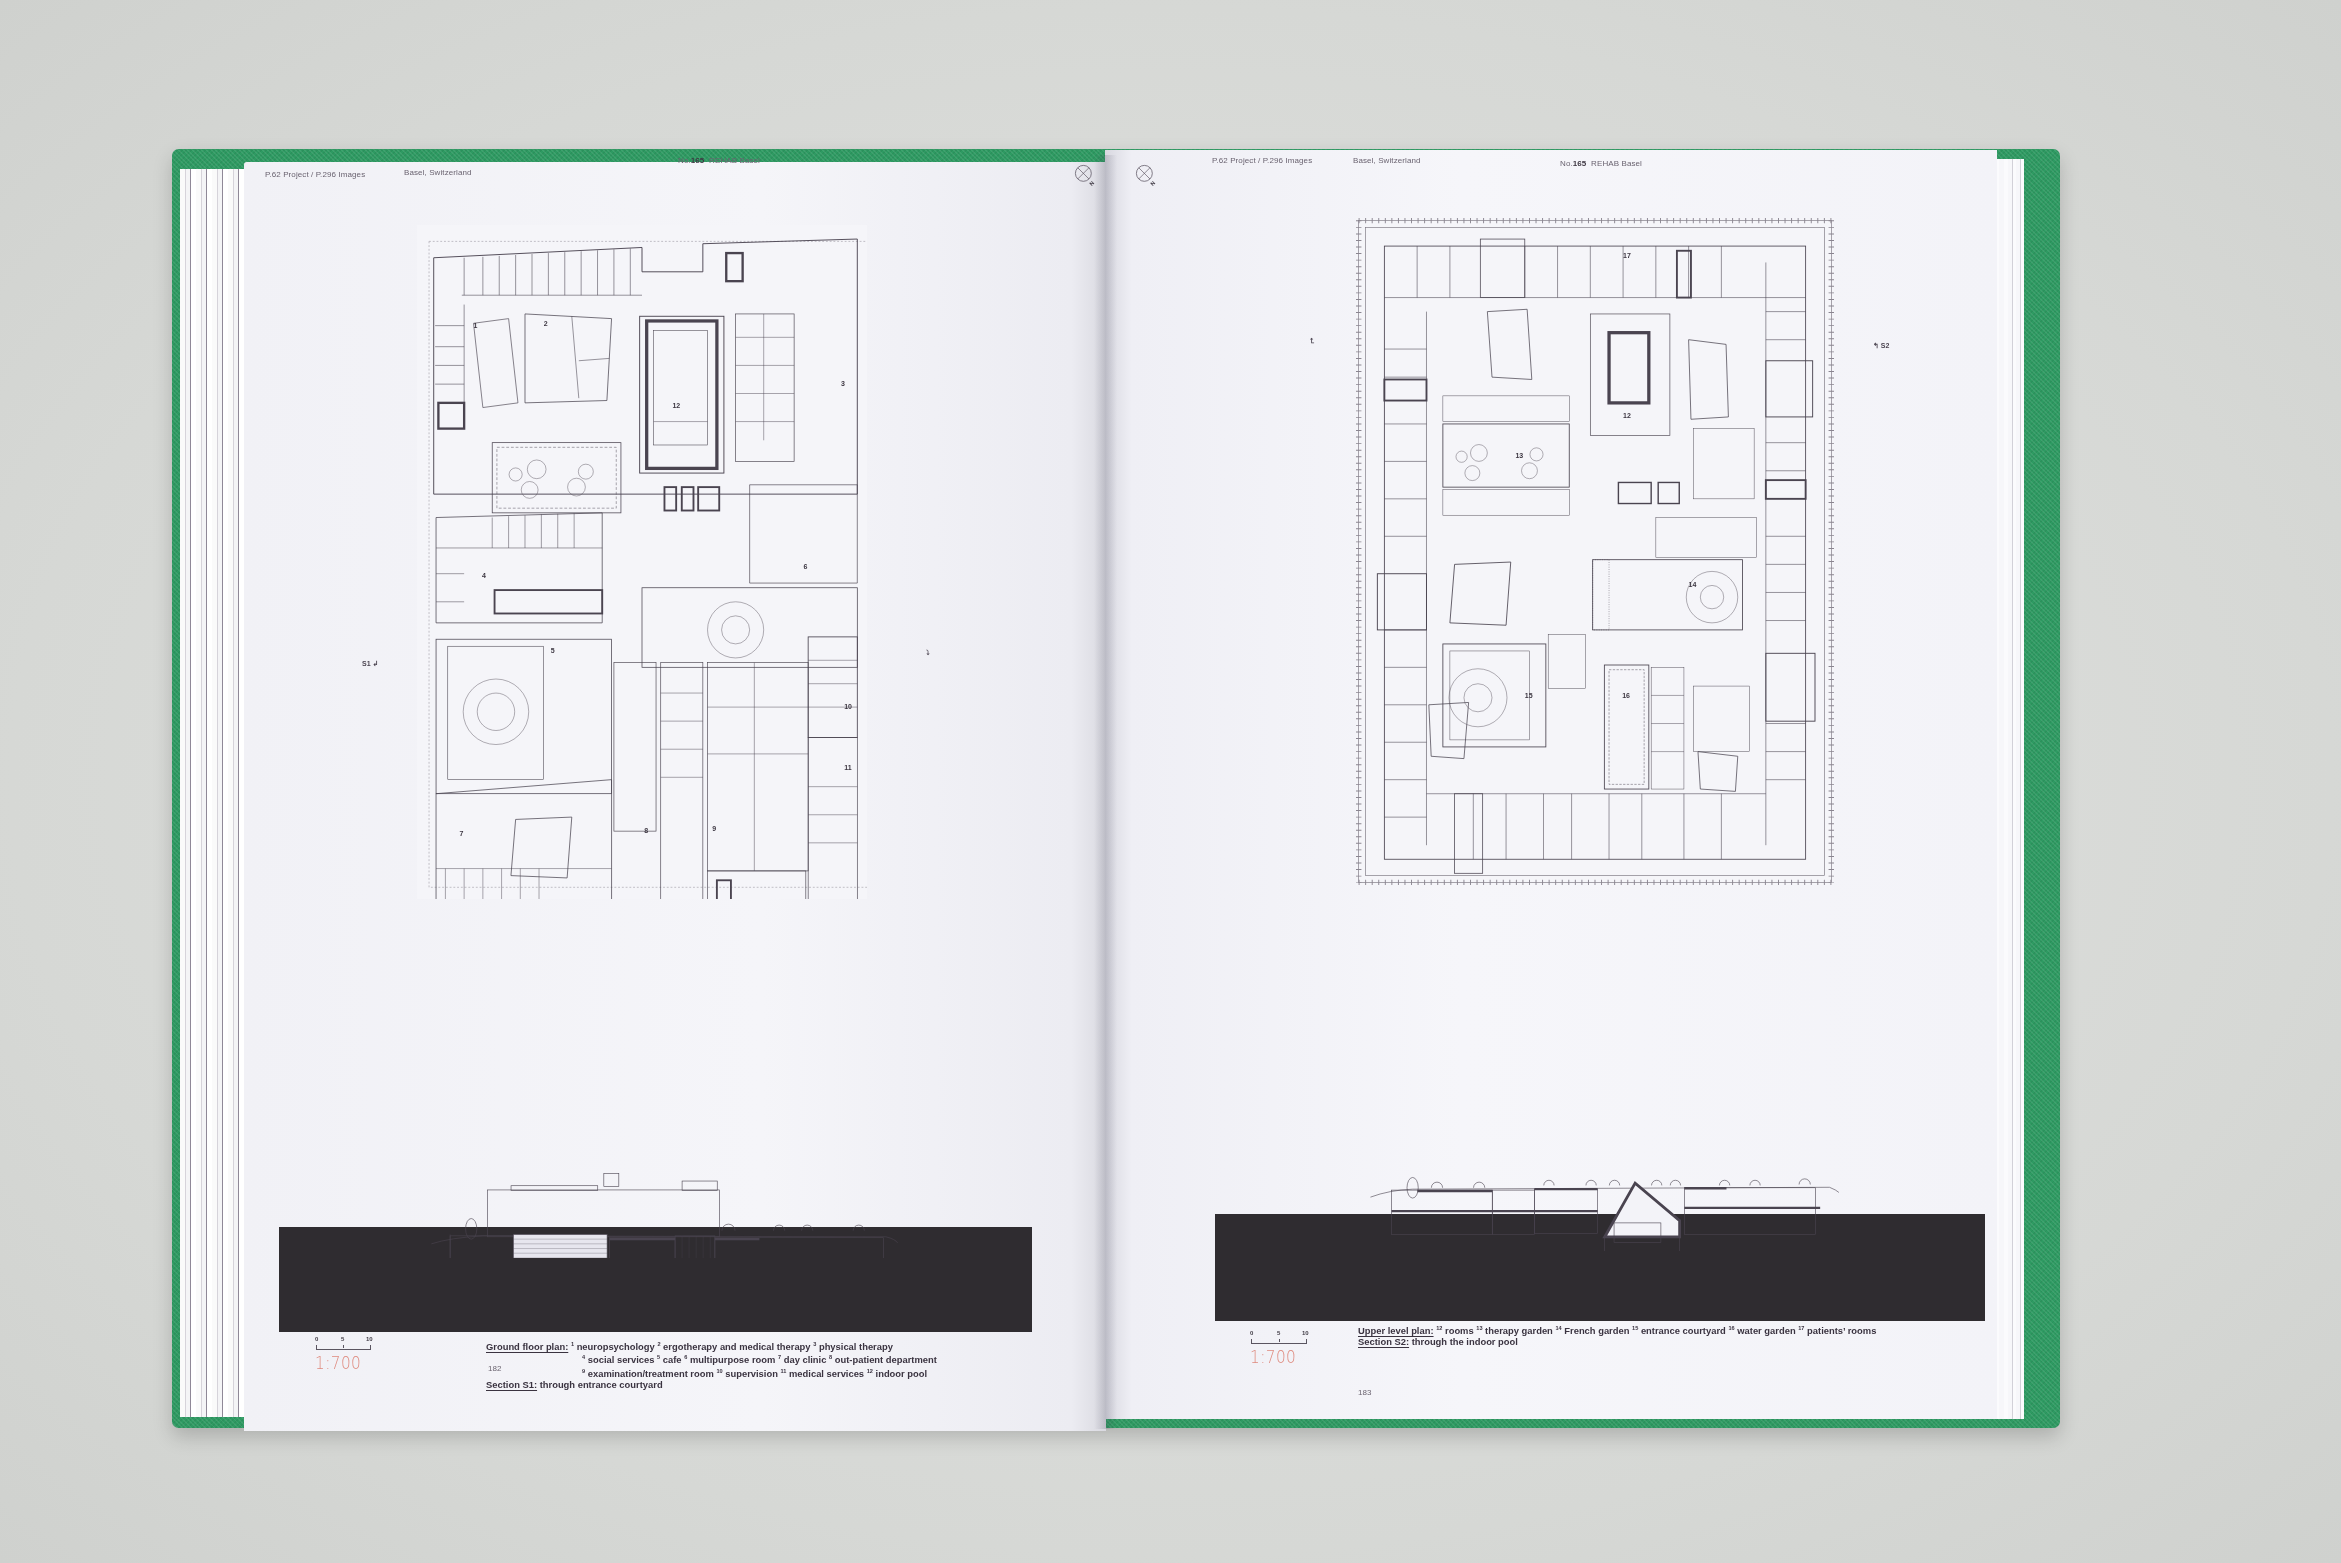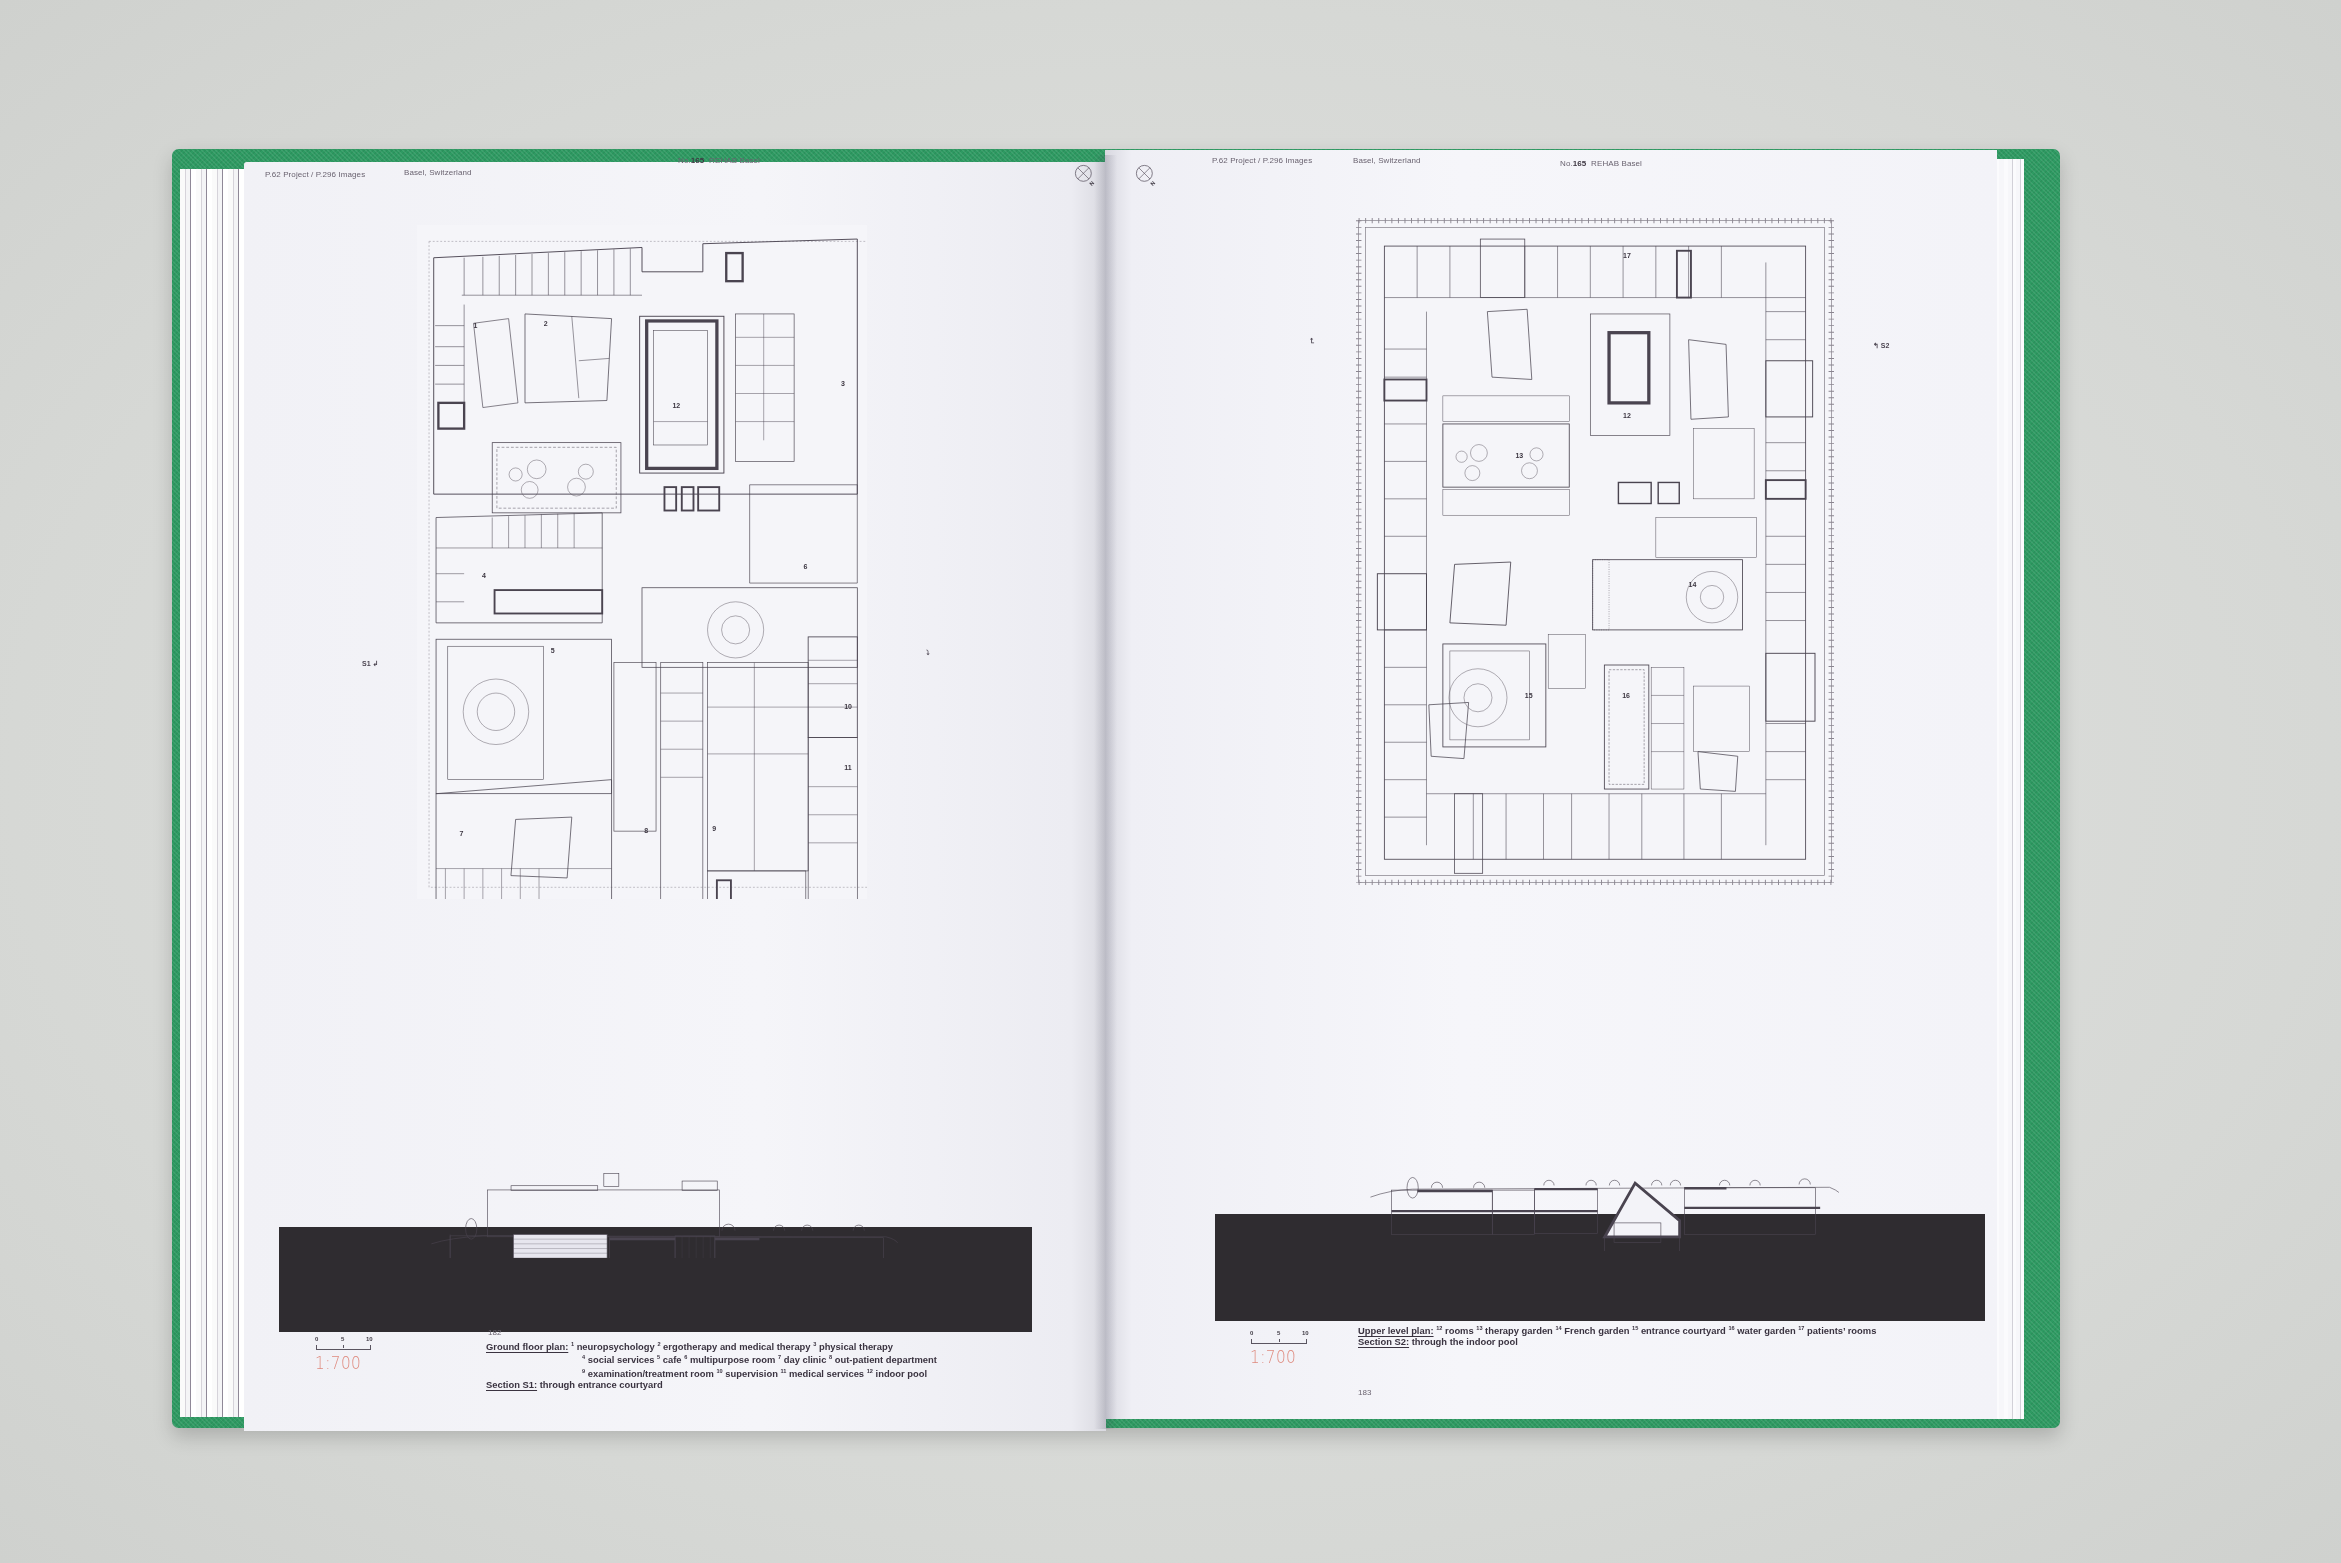--- a/index.html
+++ b/index.html
@@ -522,21 +522,21 @@
     <sup>9</sup> <span>examination/treatment room</span>
     <sup>10</sup> <span>supervision</span>
     <sup>11</sup> <span>medical services</span>
     <sup>12</sup> <span>indoor pool</span>
   </div>
   <div class="line">
     <span class="lbl">Section S1:</span>
     <span>through entrance courtyard</span>
   </div>
 </div>
-<div class="pagenum" style="left:488px; top:1328px;">182</div>
+<div class="pagenum" style="left:488px; top:1364px;">182</div>
 
 <div class="caption" style="left:1358px; top:1323px;">
   <div class="line">
     <span class="lbl">Upper level plan:</span>
     <sup>12</sup> <span>rooms</span>
     <sup>13</sup> <span>therapy garden</span>
     <sup>14</sup> <span>French garden</span>
     <sup>15</sup> <span>entrance courtyard</span>
     <sup>16</sup> <span>water garden</span>
     <sup>17</sup> <span>patients’ rooms</span>

